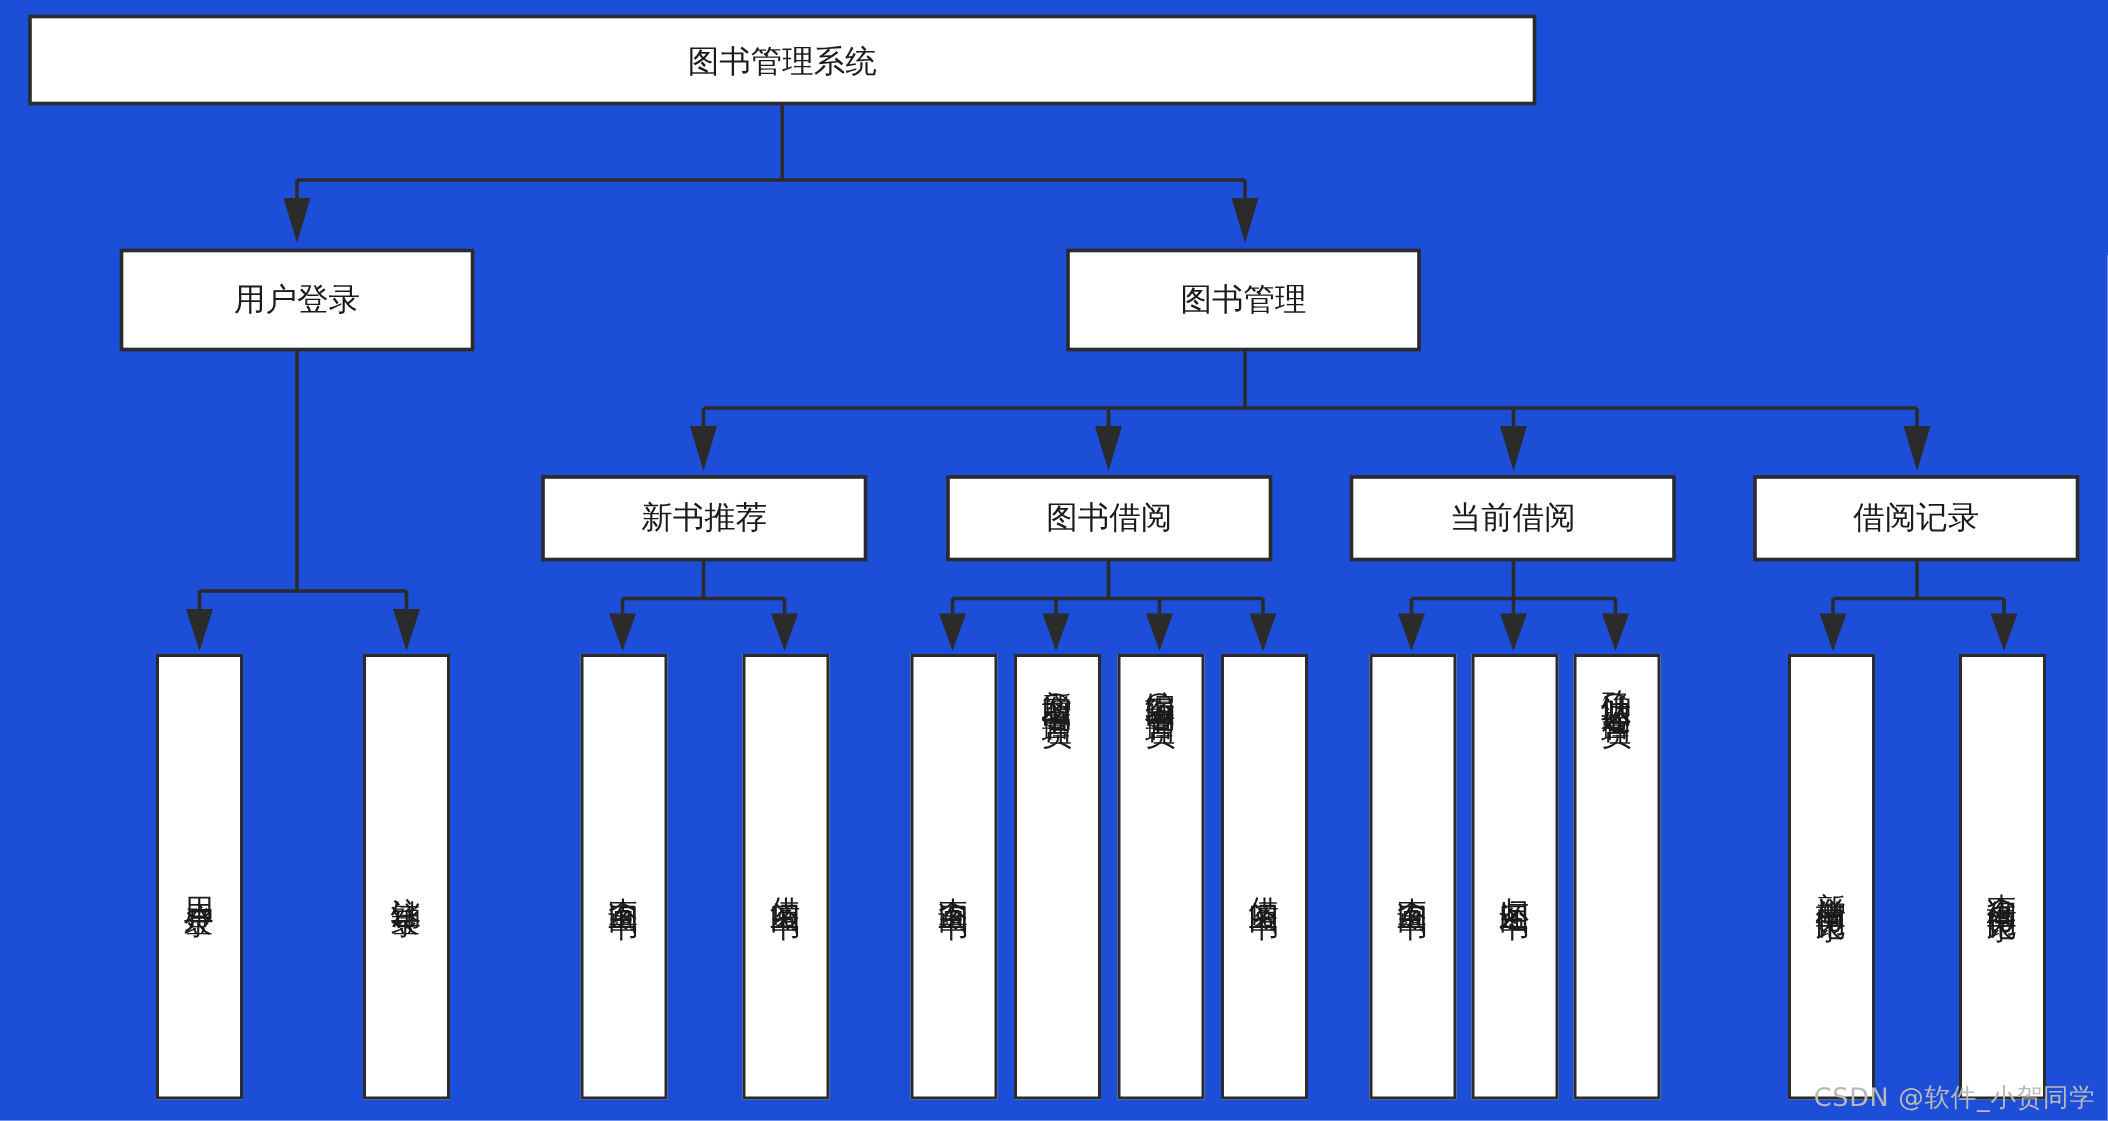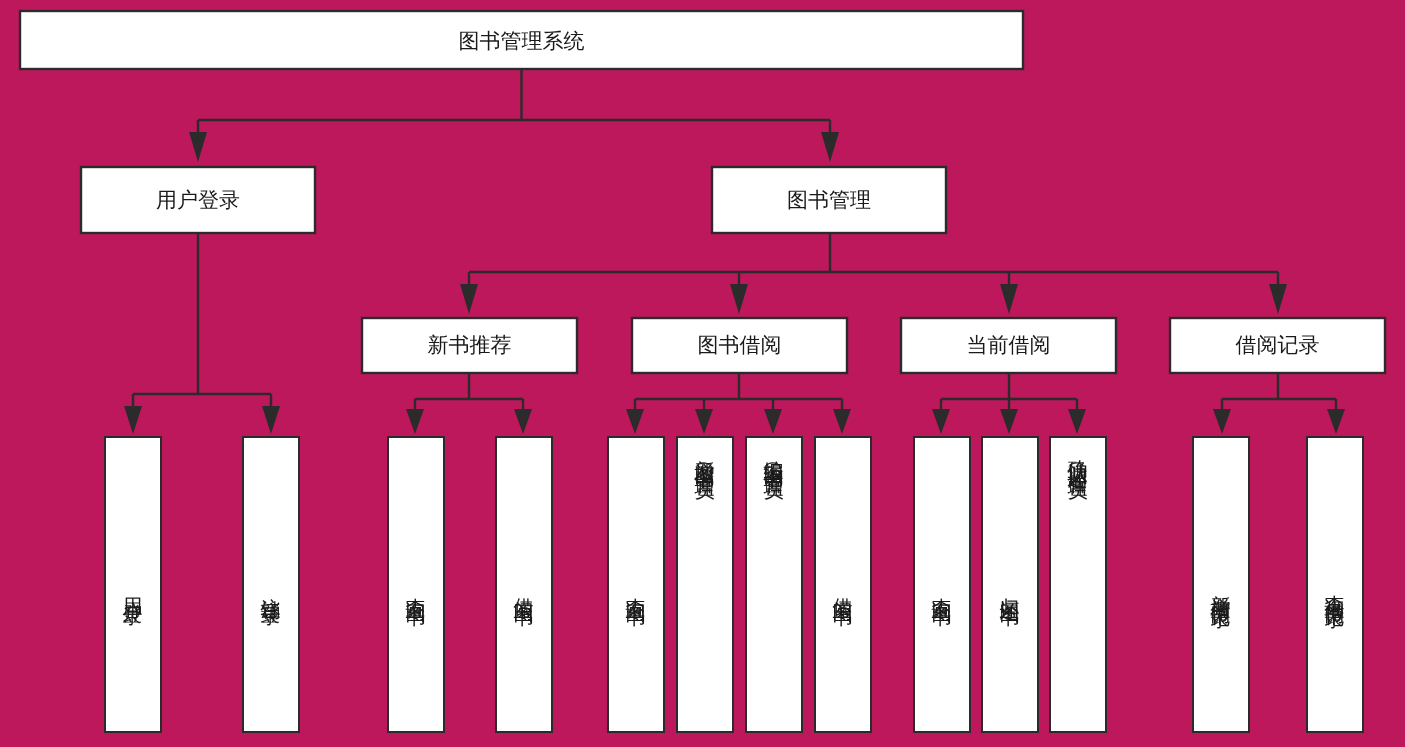--- a/index.html
+++ b/index.html
@@ -11,21 +11,21 @@
     width: 1405px;
     height: 747px;
     font-family: "DejaVu Sans", "Liberation Sans", sans-serif;
     overflow: hidden;
     position: relative;
   }
   #diagram-root {
     position: relative;
     width: 1405px;
     height: 747px;
-    background: #be185d;
+    background: #1d4ed8;
   }
   svg.flow {
     position: absolute;
     left: 0;
     top: 0;
     width: 1405px;
     height: 747px;
     display: block;
   }
   .node-box {
@@ -256,14 +256,15 @@
   </div>
 
   <div class="leaf-box center-v" style="left:1192px; top:436px; width:58px; height:297px;">
     <span class="leaf-label leaf-inner">新增借阅记录</span>
   </div>
 
   <div class="leaf-box center-v" style="left:1306px; top:436px; width:58px; height:297px;">
     <span class="leaf-label leaf-inner">查询借阅记录</span>
   </div>
 
+  <div class="watermark">CSDN @软件_小贺同学</div>
 
 </div>
 
 </body></html>

